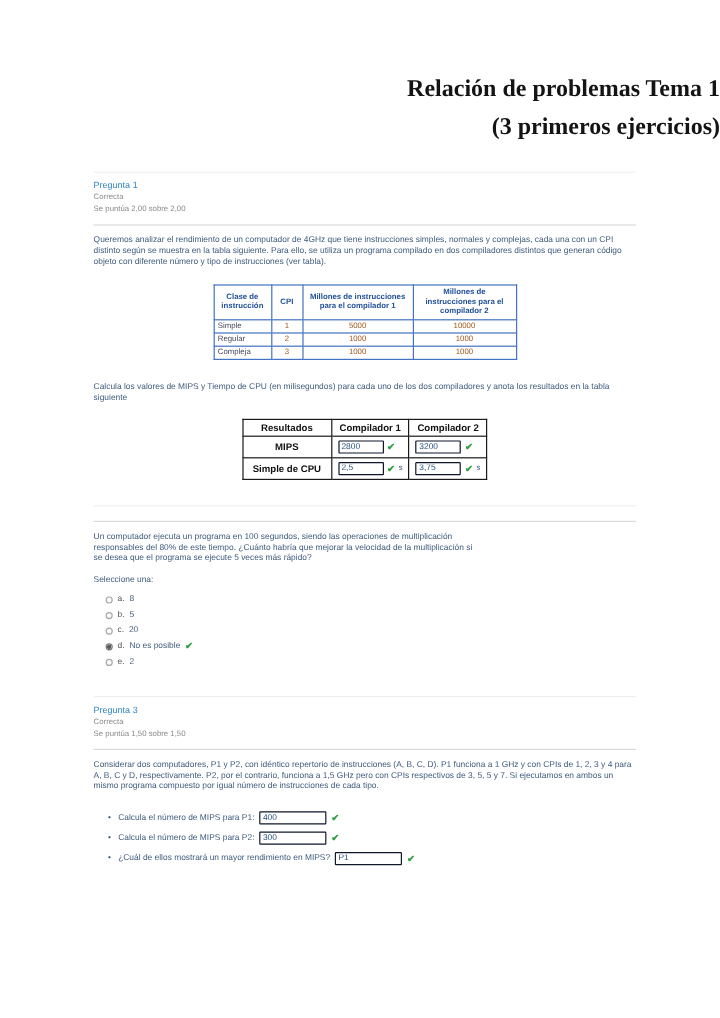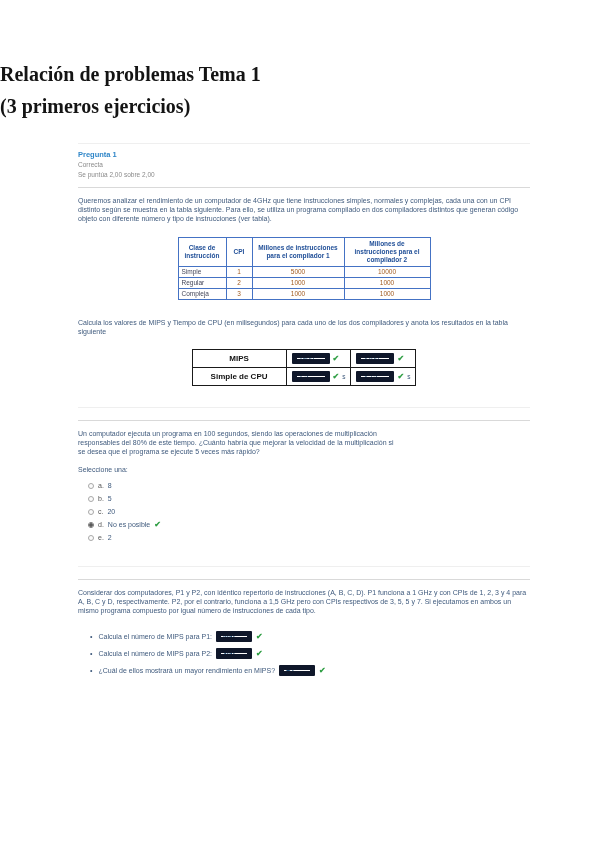--- a/index.html
+++ b/index.html
@@ -2,33 +2,33 @@
 <html><head>
 <meta charset="utf-8">
 <style>
   * { box-sizing: border-box; }
   html,body { margin:0; padding:0; background:#ffffff; }
   .page {
     width:600px; height:848px; background:#ffffff; overflow:hidden;
     font-family:"Liberation Sans", sans-serif; padding-top:58px;
   }
   
-  .doc-title { text-align:left; color:#141414; }
+  .doc-title { text-align:right; color:#141414; }
   .doc-title .t {
     font-family:"Liberation Serif", serif; font-weight:bold;
     font-size:20px; line-height:32px; margin:0;
   }
   .content { padding:0 70px 0 78px; }
 
   
   section.question { border-top:1px solid #efefef; padding-top:5px; }
   .q1 { margin-top:21px; }
   .q2 { margin-top:21px; }
   .q3 { margin-top:22px; }
-  .qnum  { font-size:7.5px; font-weight:bold; color:#2f86c8; line-height:11px; }
+  .qnum  { font-size:7.5px; font-weight:normal; color:#2f86c8; line-height:11px; }
   .qinfo-line { font-size:6.5px; color:#8a8a8a; line-height:10px; }
   hr.qsep { border:none; border-top:1px solid #d9d9d9; margin:7px 0 8px; }
   .qtext { font-size:7px; line-height:9px; color:#3f5a7d; margin:0; }
   .qtext.narrow { max-width:320px; }
   .select-label { margin-top:9px; }
 
   
   .instr-table { border-collapse:collapse; margin:14px auto 0; }
   .instr-table th {
     border:1px solid #4472c4; color:#1f4e97; font-size:6.5px; line-height:8px;
@@ -40,28 +40,28 @@
   td.lab { color:#44475a; text-align:left; }
   td.num { color:#a05a1e; text-align:center; }
   .calc { margin-top:18px; }
 
   
   .results-table { border-collapse:collapse; margin:13px auto 0; }
   .results-table th, .results-table td {
     border:1.5px solid #1a1a1a; font-size:8px; color:#111; padding:2px 5px;
   }
   .results-table th { font-weight:bold; text-align:center; }
-  td.rlabel { font-weight:bold; text-align:center; padding:4px 18px; }
+  td.rlabel { font-weight:bold; text-align:center; padding:4px 8px; }
   .acell { display:flex; align-items:center; gap:3px; }
   .answer-input {
-    width:38px; height:11px; border:5px solid #0f172a; border-radius:1px;
+    width:38px; height:11px; border:1px solid #0f172a; border-radius:1px;
     font-size:7px; color:#1f4e79; padding:0 2px; font-family:"Liberation Sans", sans-serif;
     background:#fff; outline:none;
   }
-  .answer-input.inline { width:36px;font-weight:bold; }
+  .answer-input.inline { width:56px; }
   .check { color:#2f9e44; font-size:8px; font-weight:bold; line-height:8px; }
   .unit { font-size:6.5px; color:#3f5a7d; }
 
   
   ul.options { list-style:none; margin:5px 0 0; padding:0 0 0 10px; }
   li.option { display:flex; align-items:center; gap:4px; height:13px; font-size:7px; cursor:default; }
   .radio {
     width:6px; height:6px; border:1px solid #a8a8a8; border-radius:50%;
     background:#fbfbfb; flex:none;
   }
@@ -126,20 +126,25 @@
             <td class="num">1000</td>
             <td class="num">1000</td>
           </tr>
         </tbody>
       </table>
 
       <p class="qtext calc">Calcula los valores de MIPS y Tiempo de CPU (en milisegundos) para cada uno de los dos compiladores y anota los resultados en la tabla siguiente</p>
 
       <table class="results-table">
         <tbody>
+            <tr>
+          <th>Resultados</th>
+          <th>Compilador 1</th>
+          <th>Compilador 2</th>
+        </tr>
         <tr>
           <td class="rlabel">MIPS</td>
           <td>
             <div class="acell">
               <input class="answer-input" value="2800" style="">
               <span class="check">✔</span>
               <span class="unit"></span>
             </div>
           </td>
           <td>
@@ -200,20 +205,25 @@
         </li>
         <li class="option">
           <span class="radio"></span>
           <span class="opt-letter">e.</span>
           <span class="opt-text">2</span>
         </li>
       </ul>
     </section>
 
     <section class="question q3">
+      <div class="qinfo">
+        <div class="qnum">Pregunta 3</div>
+        <div class="qinfo-line">Correcta</div>
+        <div class="qinfo-line">Se puntúa 1,50 sobre 1,50</div>
+      </div>
       <hr class="qsep">
       <p class="qtext">Considerar dos computadores, P1 y P2, con idéntico repertorio de instrucciones (A, B, C, D). P1 funciona a 1 GHz y con CPIs de 1, 2, 3 y 4 para A, B, C y D, respectivamente. P2, por el contrario, funciona a 1,5 GHz pero con CPIs respectivos de 3, 5, 5 y 7. Si ejecutamos en ambos un mismo programa compuesto por igual número de instrucciones de cada tipo.</p>
 
       <ul class="calc-list">
         <li class="calc-item">
           <span class="calc-label">Calcula el número de MIPS para P1:</span>
           <input class="answer-input inline" value="400" style="">
           <span class="check">✔</span>
         </li>
         <li class="calc-item">

